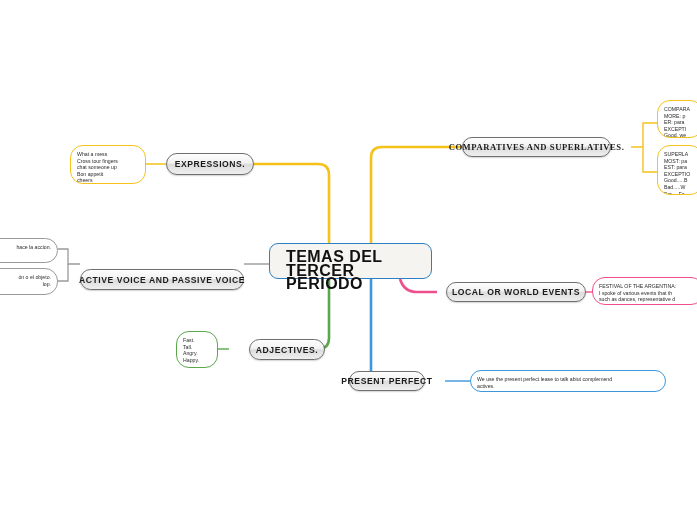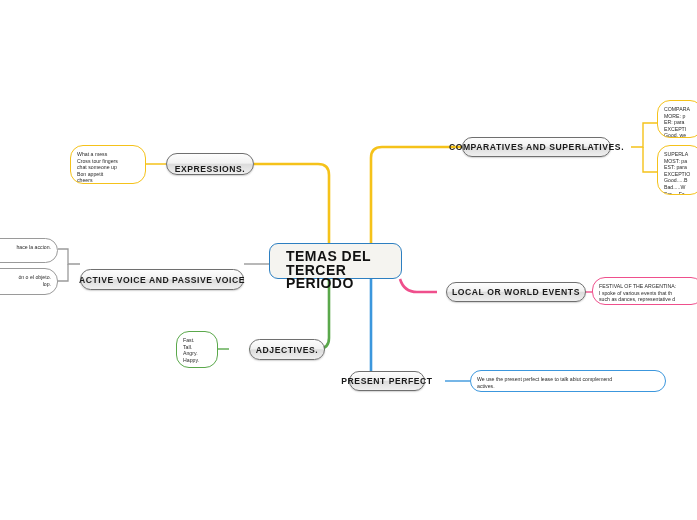--- a/index.html
+++ b/index.html
@@ -4,24 +4,24 @@
 <style>
   html,body{margin:0;padding:0;background:#ffffff;}
   body{width:697px;height:520px;position:relative;overflow:hidden;
        font-family:"Liberation Sans","DejaVu Sans",sans-serif;
        -webkit-font-smoothing:antialiased;}
   #canvas{position:absolute;inset:0;}
   svg.links{position:absolute;left:0;top:0;width:697px;height:520px;overflow:visible;}
 
   
   .central{
-    position:absolute;left:269px;top:243px;width:133px;height:36px;
+    position:absolute;left:269px;top:243px;width:163px;height:36px;
     background:#f5f4f0;border:1.6px solid #2d7fc1;border-radius:9px;
     box-sizing:border-box;padding:6px 0 8px 16px;
-    font-size:14px;font-weight:bold;color:#111;letter-spacing:.45px;line-height:13.5px;
+    font-size:16px;font-weight:bold;color:#111;letter-spacing:.45px;line-height:13.5px;
   }
 
   
   .pill{
     position:absolute;box-sizing:border-box;
     border:1.3px solid #6f6f6f;border-radius:999px;
     background:linear-gradient(180deg,#fdfdfd 0%,#f2f2f2 45%,#dcdcdc 52%,#efefef 100%);
     display:flex;align-items:center;justify-content:center;
     font-size:8.6px;font-weight:bold;color:#1a1a1a;letter-spacing:.55px;
     box-shadow:0 1px 1.5px rgba(0,0,0,.18);
@@ -69,32 +69,32 @@
 
     <path d="M400 279 Q404 292 417 292 L437 292" fill="none" stroke="#ef4f8c" stroke-width="2.6"></path>
     <path d="M567 292 L592 292" fill="none" stroke="#ef4f8c" stroke-width="1.4"></path>
   </svg>
 
   <div class="central">
     <div>TEMAS DEL TERCER</div>
     <div>PERIODO</div>
   </div>
 
-  <div class="pill" style="left:166px;top:153px;width:88px;height:22px;align-items:flex-end;">
+  <div class="pill" style="left:166px;top:153px;width:88px;height:22px;">
     <span>EXPRESSIONS.</span>
   </div>
   <div class="note y" style="left:70px;top:145px;width:76px;height:39px;">
     <div>What a mess</div>
     <div>Cross tour fingers</div>
     <div>chat someone up</div>
     <div>Bon appetit</div>
     <div>cheers</div>
   </div>
 
-  <div class="pill" style="left:462px;top:137px;width:149px;height:20px;">
+  <div class="pill" style="left:462px;top:137px;width:149px;height:20px;font-family:Liberation Serif, serif;">
     <span>COMPARATIVES AND SUPERLATIVES.</span>
   </div>
   <div class="note y" style="left:657px;top:100px;width:46px;height:38px;">
     <div>COMPARA</div>
     <div>MORE: p</div>
     <div>ER: para</div>
     <div>EXCEPTI</div>
     <div>Good, we</div>
   </div>
   <div class="note y" style="left:657px;top:145px;width:46px;height:50px;">

